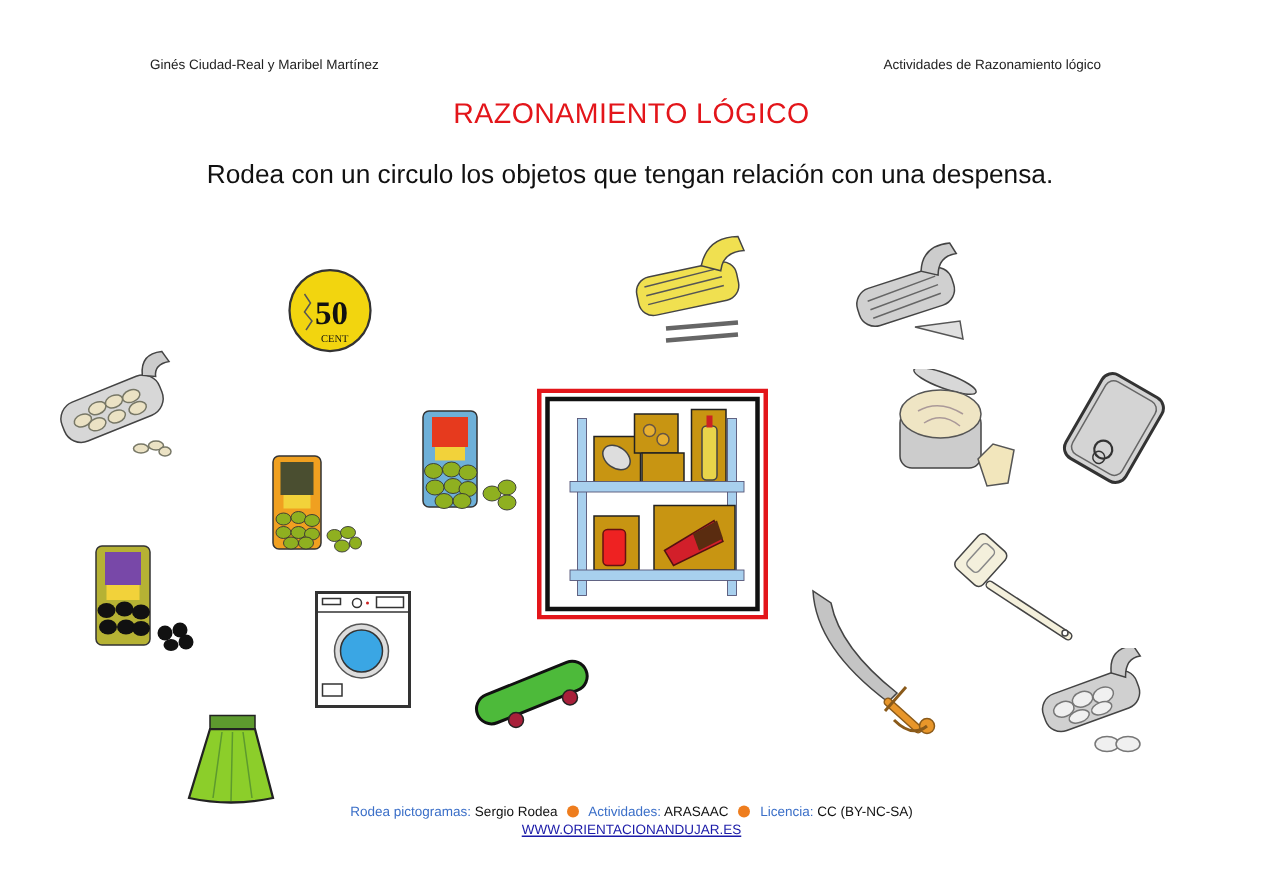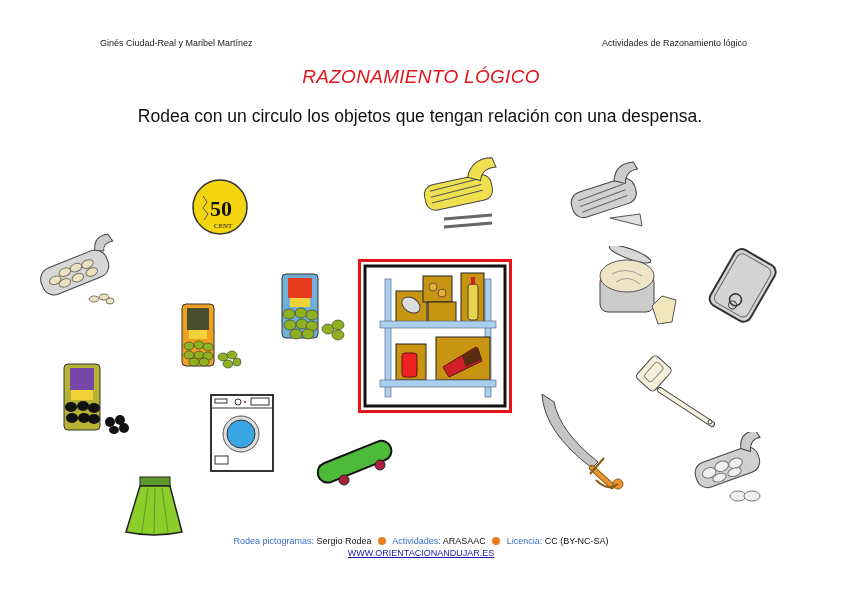--- a/index.html
+++ b/index.html
@@ -1,20 +1,20 @@
 <!DOCTYPE html>
 <html><head>
 <meta charset="utf-8">
 <style>
   html,body{margin:0;padding:0;background:#fff;}
   body{width:842px;height:596px;position:relative;overflow:hidden;font-family:"Liberation Sans",sans-serif;}
   .hdr{position:absolute;top:38px;font-size:9px;color:#222;}
   .hdr-left{left:71px;margin-left:29px;}
-  .hdr-right{left:602px;}
-  .title{position:absolute;top:66px;left:0;width:842px;text-align:center;color:#e3151a;font-size:19px;letter-spacing:0.3px;font-style:italic;}
+  .hdr-right{left:589px;}
+  .title{position:absolute;top:66px;left:0;width:842px;text-align:center;color:#e3151a;font-size:19px;letter-spacing:0.3px;}
   .instr{position:absolute;top:106px;left:0;width:840px;text-align:center;color:#111;font-size:17.5px;}
   .pic{position:absolute;}
   .footer{position:absolute;top:536px;left:0;width:842px;text-align:center;font-size:9px;color:#111;}
   .footer .lbl{color:#3b6fc8;}
   .dot{display:inline-block;width:8px;height:8px;border-radius:50%;background:#ee7d1e;margin:0 4px;vertical-align:-1px;}
   .link{position:absolute;top:548px;left:0;width:842px;text-align:center;font-size:9px;}
   .link a{color:#1a1aa8;text-decoration:underline;}
 </style>
 </head>
 <body>

